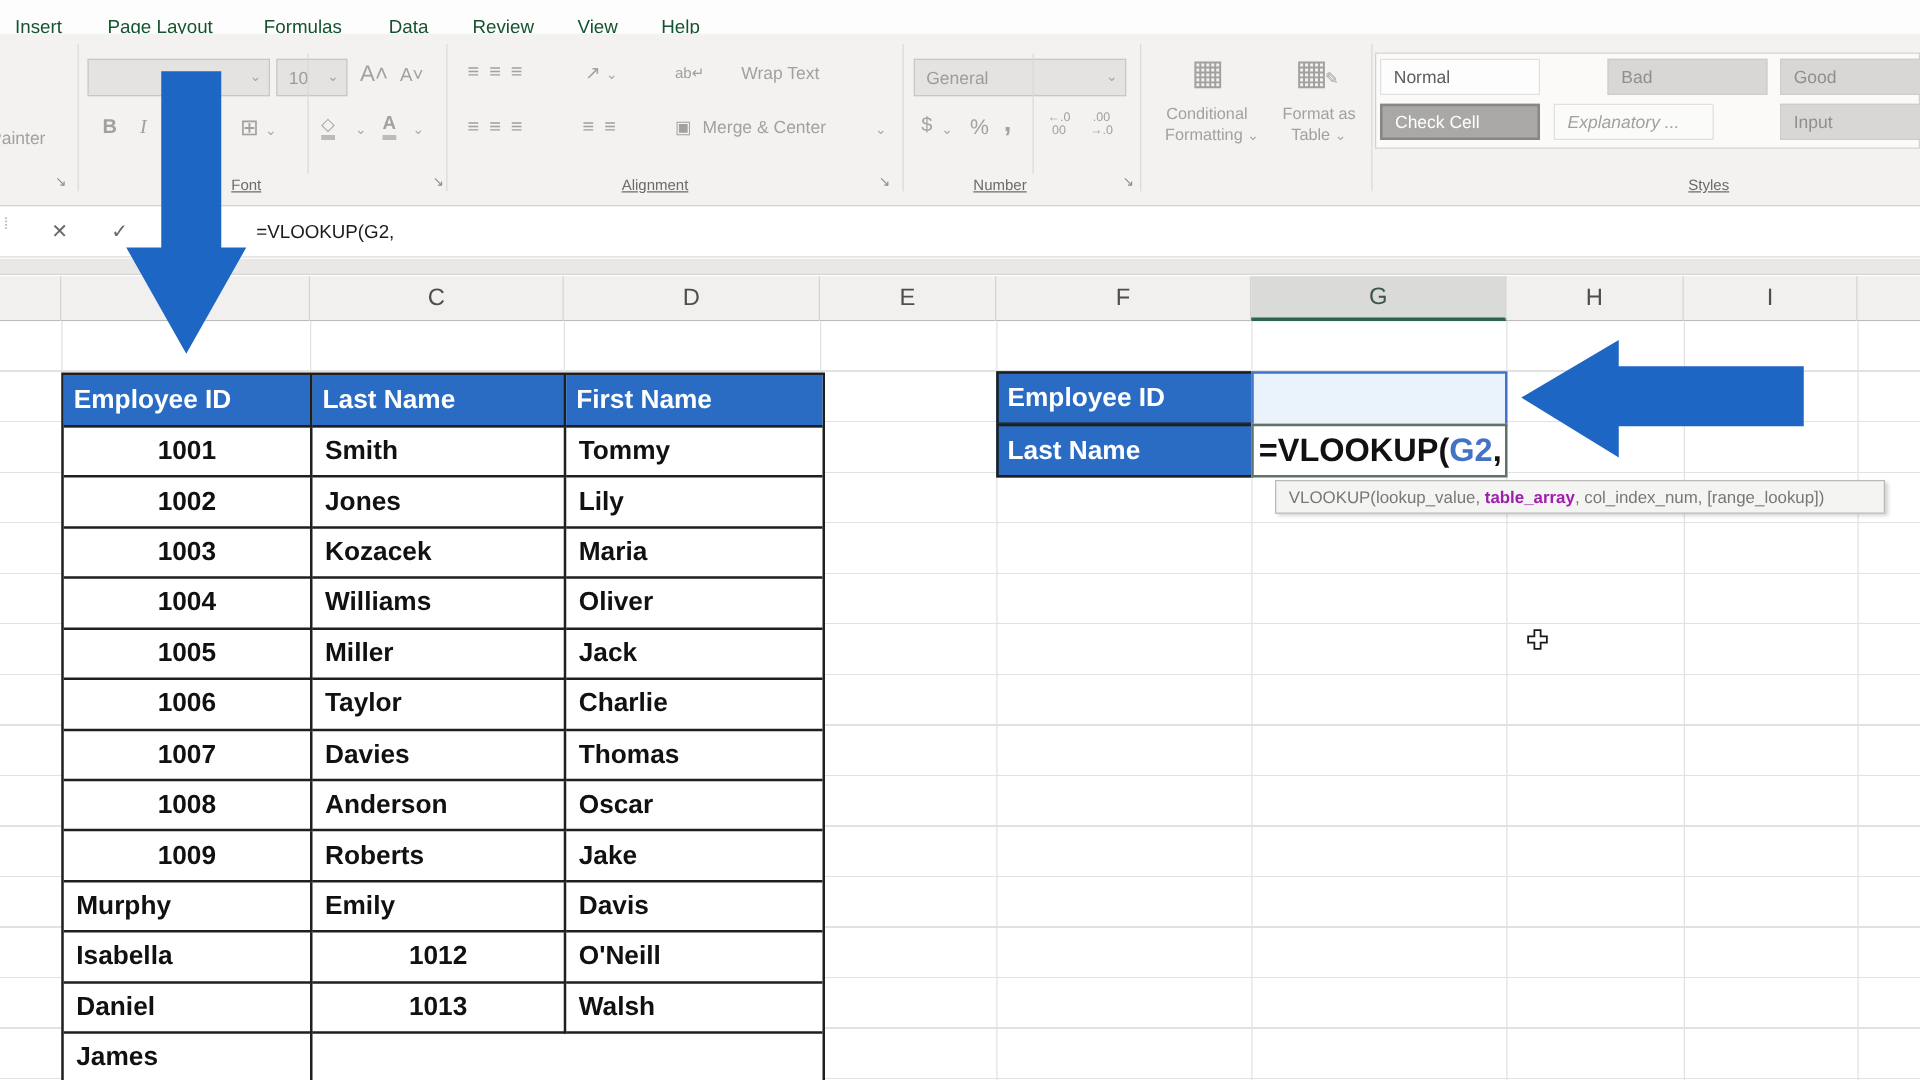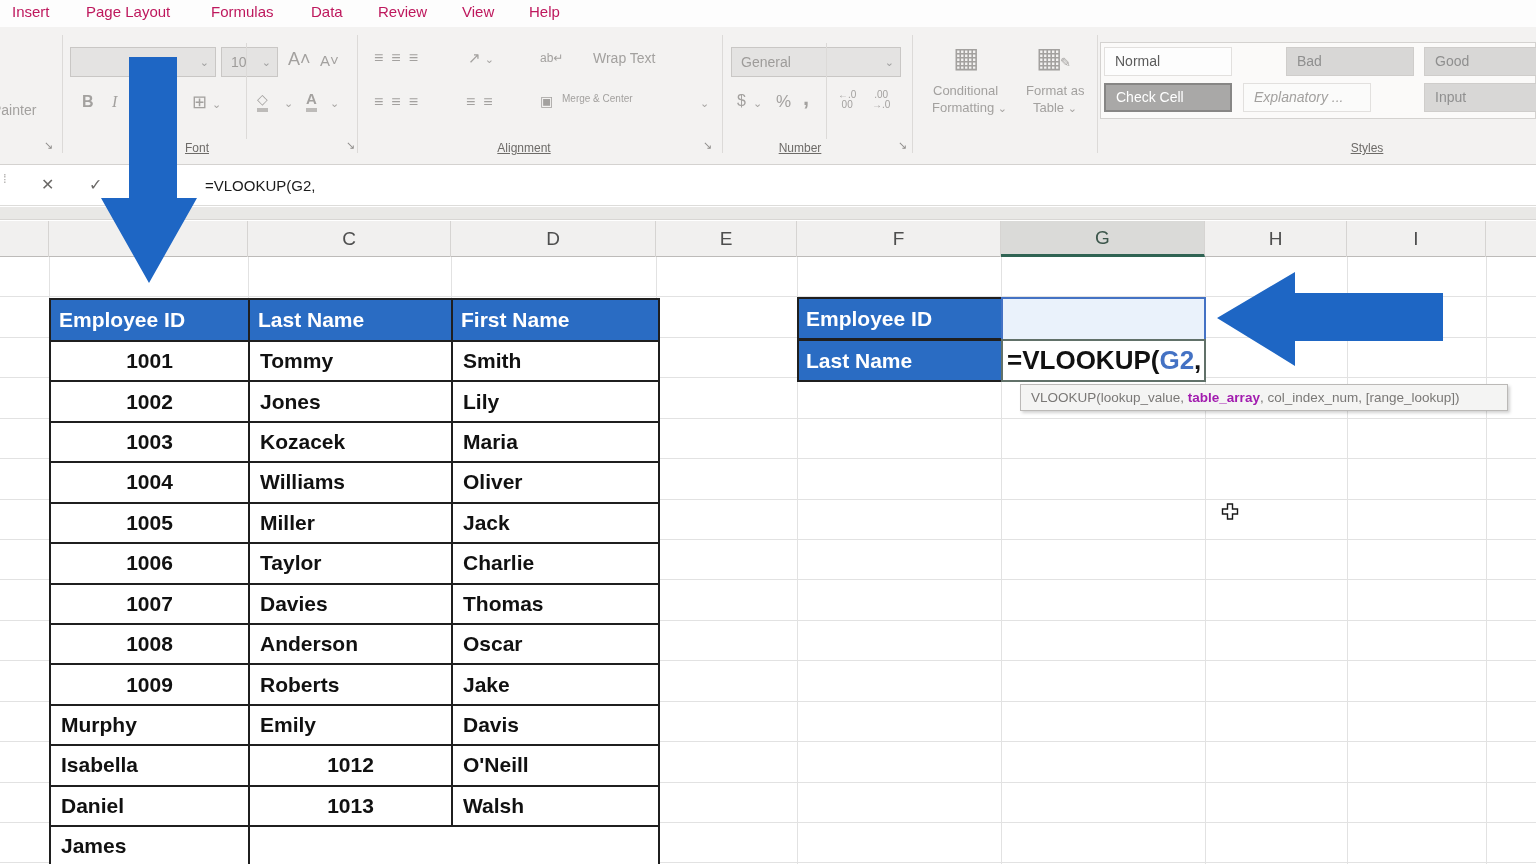--- a/index.html
+++ b/index.html
@@ -2,21 +2,21 @@
 <html style="--header-blue: #2a6cc3; --ref-blue: #4472c4;"><head>
 <meta charset="utf-8">
 <style>
   * { box-sizing: border-box; margin: 0; padding: 0; }
   html,body { width:1536px; height:864px; overflow:hidden; }
   body { font-family:"Liberation Sans", sans-serif; background:#fff; position:relative; }
   #app { position:absolute; left:0; top:0; width:1536px; height:864px; overflow:hidden; }
 
   
   .tabs-row { position:absolute; left:0; top:0; width:1536px; height:27px; background:#fdfdfd; }
-  .rtab { position:absolute; top:3px; font-size:15px; color:#be185d; white-space:nowrap; }
+  .rtab { position:absolute; top:13px; font-size:15px; color:#14532d; white-space:nowrap; }
 
   
   .ribbon { position:absolute; left:0; top:27px; width:1536px; height:138px; background:#f3f2f1; border-bottom:1px solid #d4d2d0; }
   .vsep { position:absolute; top:8px; height:118px; width:1px; background:#dcdad8; }
   .vsep.small { top:16px; height:96px; }
   .grouplabel { position:absolute; top:114px; font-size:12px; color:#6d6b68; text-align:center;text-decoration:underline; }
   .launcher { position:absolute; top:112px; font-size:11px; color:#8f8d8b; }
   .gicon { position:absolute; color:#a3a19f; white-space:nowrap; }
   .combo { position:absolute; height:30px; background:#e4e3e2; border:1px solid #c9c7c5; color:#9e9c9a; font-size:14px; line-height:28px; padding-left:9px; }
   .combo .chev { position:absolute; right:6px; top:0; font-size:11px; color:#a0a0a0; }
@@ -113,21 +113,21 @@
     <span class="launcher" style="left:346px;">↘</span>
     <div class="vsep" style="left:357px;"></div>
 
     <span class="gicon" style="left:374px; top:22px; font-size:16px; letter-spacing:8px;">≡≡≡</span>
     <span class="gicon" style="left:468px; top:22px; font-size:15px;">↗ <span class="chevi">⌄</span></span>
     <span class="gicon" style="left:540px; top:24px; font-size:12px;">ab↵</span>
     <span class="gicon" style="left:568px; top:23px; font-size:14px;margin-left:25px;">Wrap Text</span>
     <span class="gicon" style="left:374px; top:66px; font-size:16px; letter-spacing:8px;">≡≡≡</span>
     <span class="gicon" style="left:466px; top:66px; font-size:16px; letter-spacing:8px;">≡≡</span>
     <span class="gicon" style="left:540px; top:66px; font-size:14px;">▣</span>
-    <span class="gicon" style="left:562px; top:66px; font-size:10px;">Merge &amp; Center</span>
+    <span class="gicon" style="left:562px; top:66px; font-size:14px;">Merge &amp; Center</span>
     <span class="gicon chevi" style="left:700px; top:70px;">⌄</span>
     <span class="grouplabel" style="left:484px; width:80px;">Alignment</span>
     <span class="launcher" style="left:703px;">↘</span>
     <div class="vsep" style="left:722px;"></div>
 
     <div class="combo" style="left:731px; top:20px; width:170px;"><span>General</span><span class="chev">⌄</span></div>
     <span class="gicon" style="left:737px; top:65px; font-size:16px;">$</span>
     <span class="gicon chevi" style="left:753px; top:70px;">⌄</span>
     <span class="gicon" style="left:776px; top:65px; font-size:17px;">%</span>
     <span class="gicon" style="left:803px; top:58px; font-size:22px; font-weight:bold;">,</span>
@@ -192,22 +192,22 @@
     <div class="vgrid" style="left:1205px;"></div>
     <div class="vgrid" style="left:1347px;"></div>
     <div class="vgrid" style="left:1486px;"></div>
 
     <div class="etable">
       <div class="tcell th">Employee ID</div>
       <div class="tcell th">Last Name</div>
       <div class="tcell th">First Name</div>
 
     <div class="tcell c0">1001</div>
+        <div class="tcell">Smith</div>
         <div class="tcell">Tommy</div>
-        <div class="tcell">Smith</div>
         <div class="tcell c0">1002</div>
         <div class="tcell">Jones</div>
         <div class="tcell">Lily</div>
         <div class="tcell c0">1003</div>
         <div class="tcell">Kozacek</div>
         <div class="tcell">Maria</div>
         <div class="tcell c0">1004</div>
         <div class="tcell">Williams</div>
         <div class="tcell">Oliver</div>
         <div class="tcell c0">1005</div>

